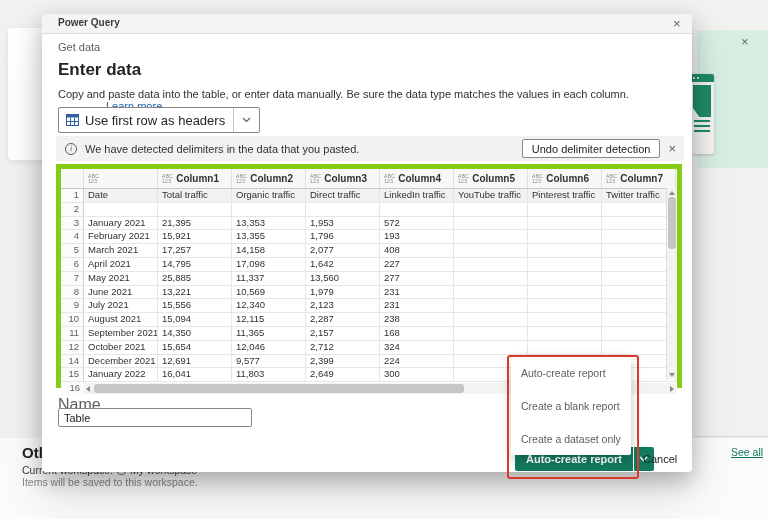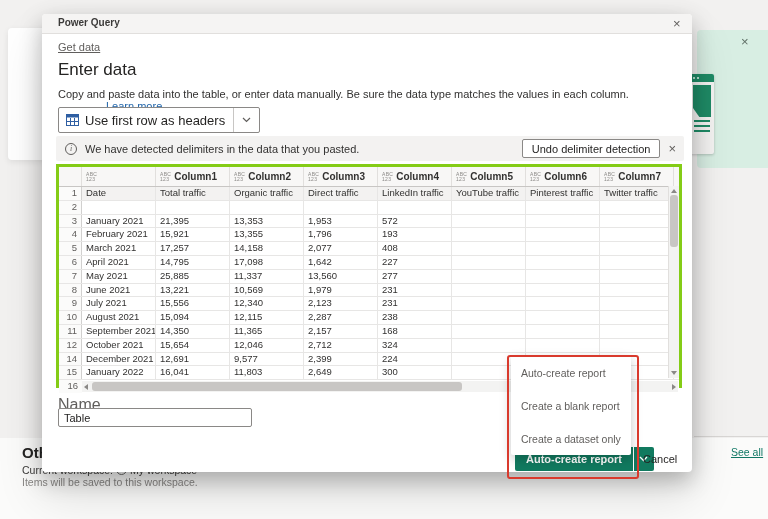--- a/index.html
+++ b/index.html
@@ -24,39 +24,39 @@
   #bg-divider{left:694px;top:436px;width:74px;height:1px;background:#d8d6d4;}
   #see-all{left:731px;top:446px;font-size:10.5px;color:#117865;text-decoration:underline;cursor:pointer;}
 
   
   #dialog{left:42px;top:14px;width:650px;height:458px;background:#fff;border-radius:4px;z-index:10;
           box-shadow:0 8px 22px rgba(0,0,0,.25),0 24px 48px rgba(0,0,0,.12);}
   #titlebar{left:0;top:0;width:650px;height:19px;background:#f5f4f3;border-bottom:1px solid #e1dfdd;border-radius:4px 4px 0 0;}
   #dlg-title{left:16px;top:3px;font-size:10px;font-weight:bold;color:#3b3a39;}
   .x-icon{font-size:13px;color:#605e5c;line-height:13px;cursor:pointer;}
   #dlg-close{left:631px;top:3px;}
-  #get-data{left:16px;top:27px;font-size:11px;color:#605e5c;cursor:pointer;text-decoration:underline;}
-  #page-title{left:16px;top:46px;font-size:17px;font-weight:normal;color:#252423;}
+  #get-data{left:16px;top:27px;font-size:11px;color:#605e5c;cursor:pointer;}
+  #page-title{left:16px;top:46px;font-size:17px;font-weight:bold;color:#252423;}
   #desc{left:16px;top:74px;font-size:11px;color:#323130;}
   #learn-more{color:#2266aa;text-decoration:underline;cursor:pointer;padding-left:48px;}
 
   #split-btn{left:16px;top:93px;height:24px;display:flex;align-items:center;border:1px solid #8a8886;border-radius:2px;background:#fff;cursor:pointer;}
   #split-btn .lbl{font-size:13px;color:#252423;padding:0 8px 0 6px;}
   #split-btn .sep{width:1px;height:24px;background:#c8c6c4;}
   #split-btn .chev{padding:0 8px;display:flex;align-items:center;}
   #split-btn svg{display:block;}
 
   #banner{left:14px;top:122px;width:628px;height:25px;background:#f3f2f1;border-radius:2px;display:flex;align-items:center;}
   #info-icon{width:10px;height:10px;border:1px solid #605e5c;border-radius:50%;font-size:8px;color:#605e5c;text-align:center;line-height:10px;margin:0 8px 0 9px;flex:none;font-style:italic;font-family:"Liberation Serif",serif;}
   #banner-text{font-size:11px;color:#323130;flex:1;}
   #undo-btn{height:19px;border:1px solid #8a8886;background:#fff;border-radius:2px;font-size:11px;color:#252423;padding:0 9px;margin-right:8px;font-family:"Liberation Sans",sans-serif;cursor:pointer;}
   #banner-close{margin-right:8px;}
 
   
-  #grid{left:14px;top:150px;width:626px;height:224px;border:3px solid #84cc16;box-sizing:border-box;background:#fff;font-size:9.5px;}
+  #grid{left:14px;top:150px;width:626px;height:224px;border:5px solid #84cc16;box-sizing:border-box;background:#fff;font-size:9.5px;}
   .g-header{display:flex;height:19px;background:#f8f7f6;border-bottom:1px solid #c8c6c4;}
   .g-hcell{box-sizing:border-box;border-right:1px solid #e1dfdd;display:flex;align-items:center;padding-left:4px;gap:3px;overflow:hidden;}
   .g-hcell .tmark{display:flex;flex-direction:column;font-size:5px;line-height:4.5px;color:#8a8886;flex:none;letter-spacing:.3px;}
   .g-hcell .hname{font-size:10px;font-weight:bold;color:#323130;white-space:nowrap;}
   .g-row{display:flex;height:12.8px;border-bottom:1px solid #e7e6e5;background:#fff;}
   .g-row.first{background:#f3f2f1;}
   .g-num{width:23px;flex:none;box-sizing:border-box;border-right:1px solid #d1d0cf;color:#605e5c;text-align:right;padding-right:4px;line-height:12.8px;background:#fbfbfa;}
   .g-cell{width:74px;flex:none;box-sizing:border-box;border-right:1px solid #e7e6e5;padding-left:4px;line-height:12.8px;color:#323130;white-space:nowrap;overflow:hidden;}
   .hw74{width:74px;flex:none;}
   .hw23{width:23px;flex:none;}

